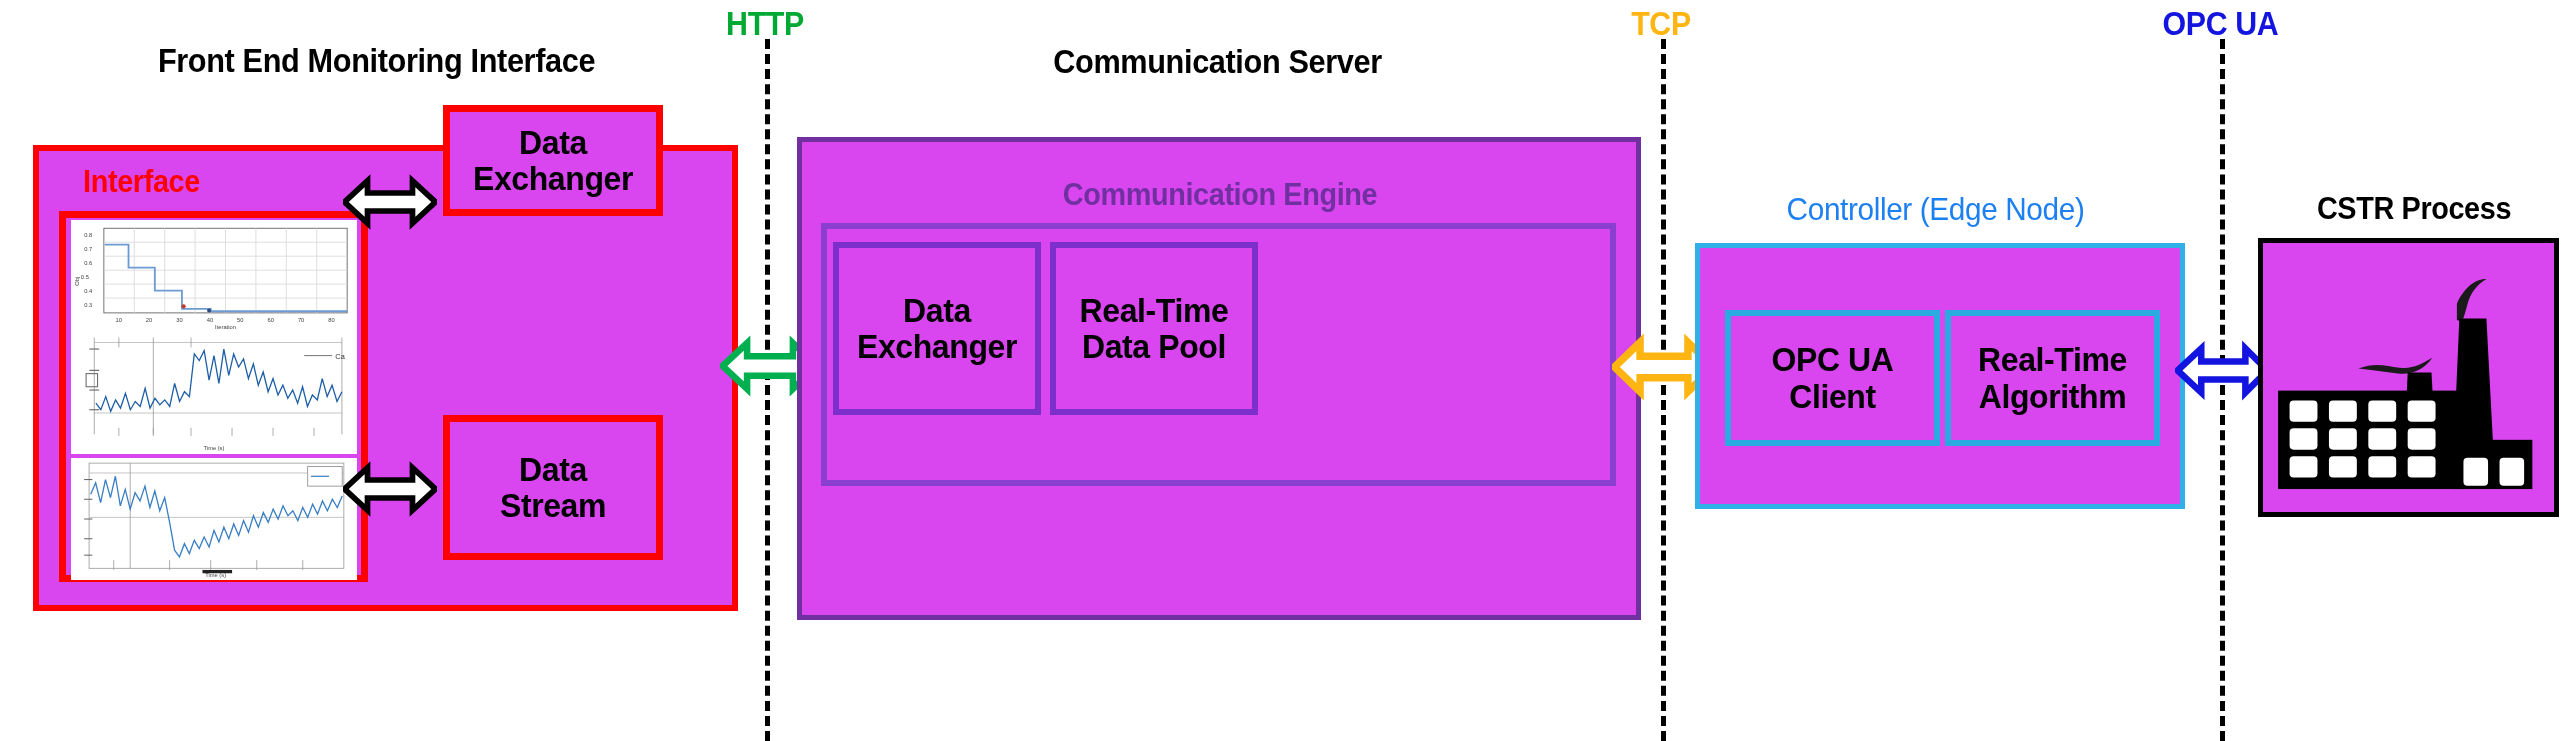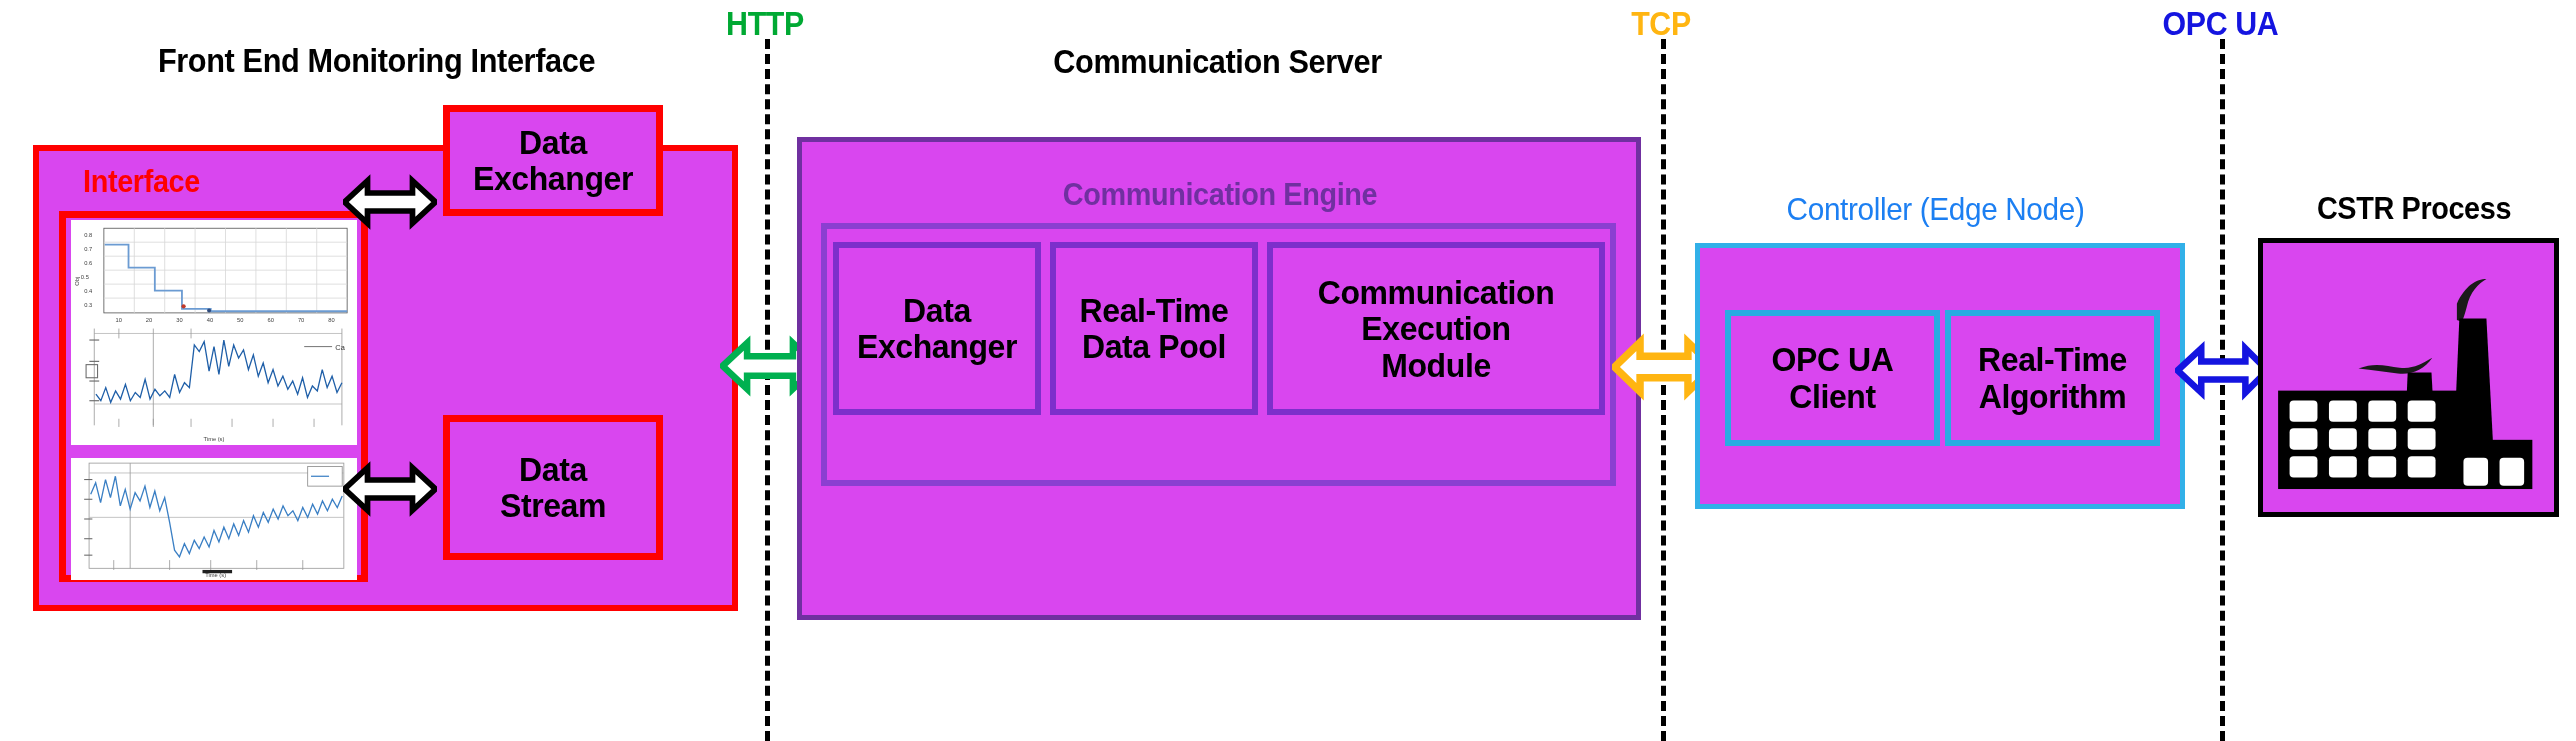--- a/index.html
+++ b/index.html
@@ -154,21 +154,21 @@
           <text x="169" y="124">40</text>
         <text x="206" y="124">50</text>
           <text x="243" y="124">60</text>
         <text x="280" y="124">70</text>
           <text x="317" y="124">80</text>
       </g>
       <text x="188" y="133" font-size="7" fill="#404040" text-anchor="middle" font-family="Liberation Sans, sans-serif">Iteration</text>
     </svg>
   </div>
 
-  <div class="abs chartcard" style="left:71px; top:322px; width:286px; height:123px;">
+  <div class="abs chartcard" style="left:71px; top:331px; width:286px; height:123px;">
     <svg width="286" height="123" viewBox="0 0 348 150">
       <rect x="0" y="0" width="348" height="150" fill="#ffffff"></rect>
       <g stroke="#b8b8b8" stroke-width="1">
         <line x1="28" y1="14" x2="330" y2="14"></line>
         <line x1="28" y1="100" x2="330" y2="100"></line>
       </g>
       <g stroke="#9a9a9a" stroke-width="1">
         <line x1="28" y1="8" x2="28" y2="126"></line>
         <line x1="58" y1="8" x2="58" y2="20"></line>
         <line x1="100" y1="8" x2="100" y2="126"></line>
@@ -274,25 +274,20 @@
   <div class="abs box box-purple-in" style="left:833px; top:242px; width:208px; height:173px;">
     <div class="boxlabel" style="font-size:34px;">Data
 Exchanger</div>
   </div>
 
   <div class="abs box box-purple-in" style="left:1050px; top:242px; width:208px; height:173px;">
     <div class="boxlabel" style="font-size:34px;">Real-Time
 Data Pool</div>
   </div>
 
-  <div class="abs box box-purple-in" style="left:1267px; top:242px; width:338px; height:173px;">
-    <div class="boxlabel" style="font-size:34px;">Communication
-Execution
-Module</div>
-  </div>
 
   <div class="abs" style="left:1612px; top:329px; width:104px; height:76px;">
     <svg width="104" height="76" viewBox="0 0 126 92">
       <polygon points="3,46 34,16 34,33 92,33 92,16 123,46 92,76 92,59 34,59 34,76" fill="#ffffff" stroke="#FFB511" stroke-width="9" stroke-linejoin="miter"></polygon>
     </svg>
   </div>
 
   <div class="abs grouptitle t-cyan" style="left:1681px; top:191px; width:509px; font-size:32px;">Controller (Edge Node)</div>
 
   <div class="abs box box-cyan" style="left:1695px; top:243px; width:490px; height:266px;"></div>

